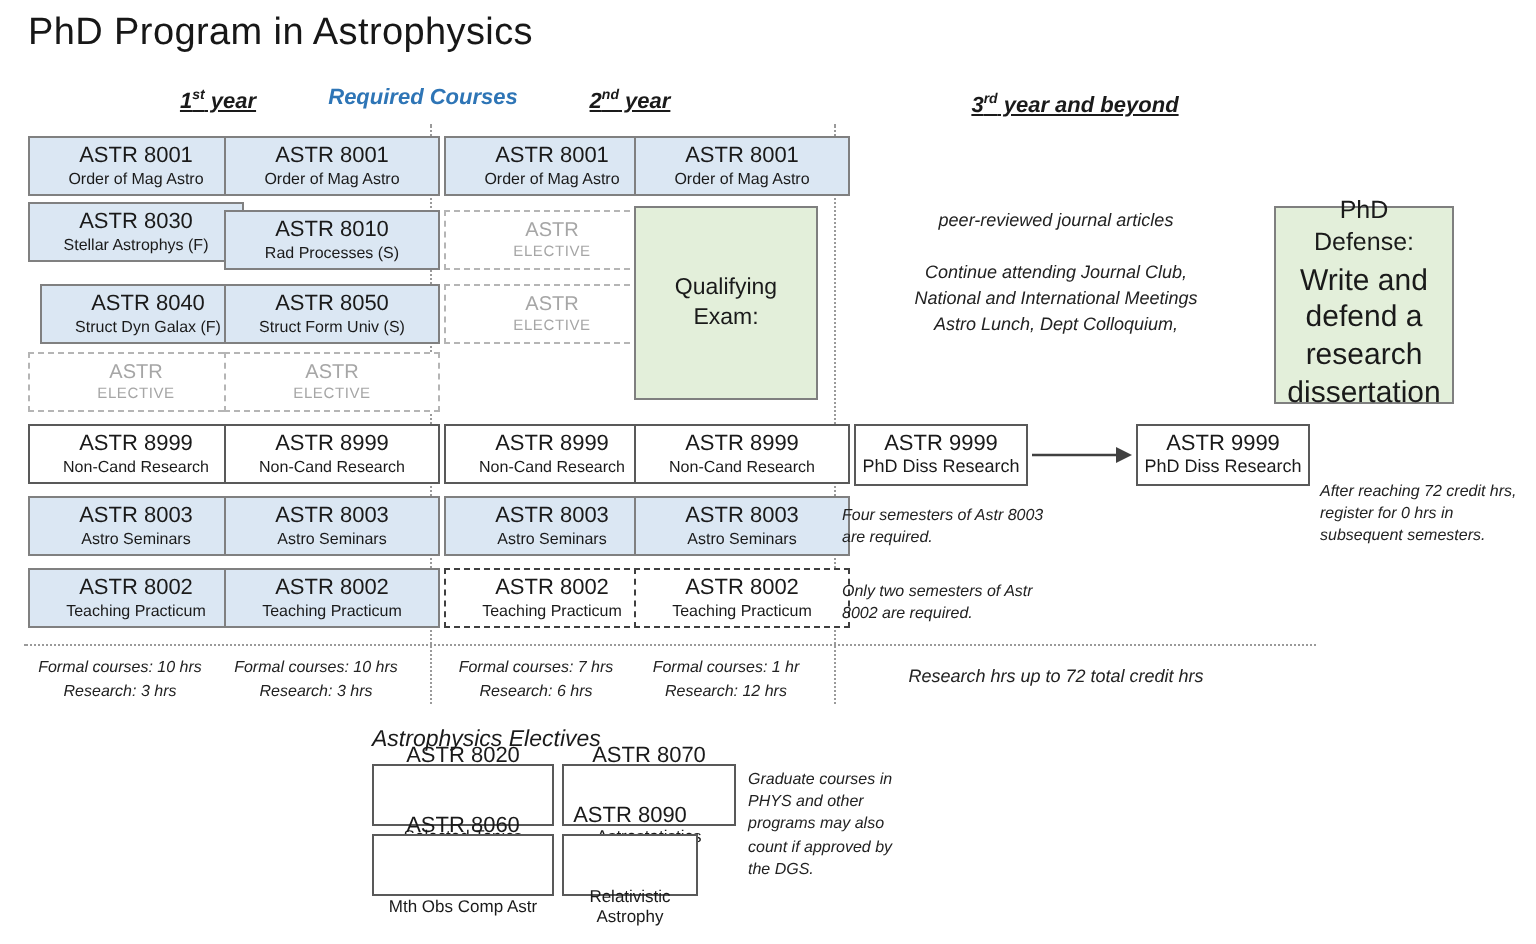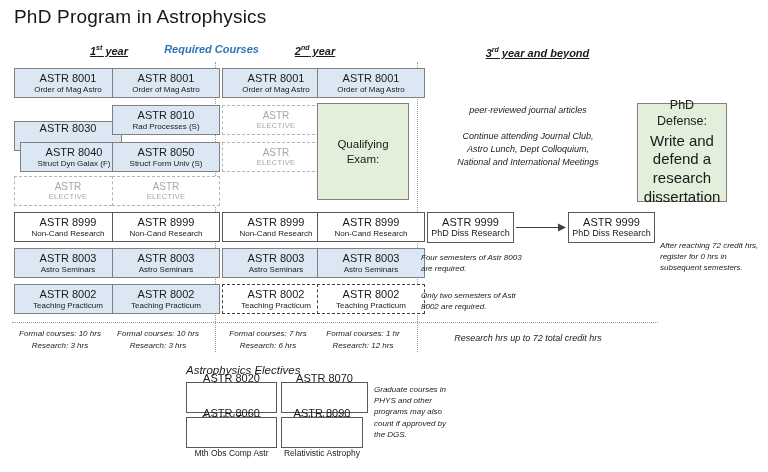--- a/index.html
+++ b/index.html
@@ -62,21 +62,21 @@
   </div>
 
   <div class="vdots" style="left:215px; top:62px; height:290px;"></div>
   <div class="vdots" style="left:417px; top:62px; height:290px;"></div>
   <div class="hdots" style="left:12px; top:322px; width:646px;"></div>
 
   <div class="box blue" style="left:14px; top:68px;">
     <div class="code">ASTR 8001</div>
     <div class="cname">Order of Mag Astro</div>
   </div>
-  <div class="box blue" style="left:14px; top:121px;justify-content:space-between;">
+  <div class="box blue" style="left:14px; top:101px;">
     <div class="code">ASTR 8030</div>
     <div class="cname">Stellar Astrophys (F)</div>
   </div>
   <div class="box blue" style="left:20px; top:142px;text-align:right;">
     <div class="code">ASTR 8040</div>
     <div class="cname">Struct Dyn Galax (F)</div>
   </div>
   <div class="box dashed-gray" style="left:14px; top:176px;">
     <div class="code">ASTR</div>
     <div class="cname">ELECTIVE</div>
@@ -181,22 +181,22 @@
   </div>
   <div class="credits" style="left:308px; top:328px;">
     <div>Formal courses: 1 hr</div>
     <div>Research: 12 hrs</div>
   </div>
 
   <div class="itext" style="left:433px; top:104px; width:190px;">
     <div>peer-reviewed journal articles</div>
     <div style="height:13px;"></div>
     <div>Continue attending Journal Club,</div>
+    <div>National and International Meetings</div>
     <div>Astro Lunch, Dept Colloquium,</div>
-    <div>National and International Meetings</div>
   </div>
 
   <div class="bigbox green" style="left:637px; top:103px; width:90px; height:99px;">
     <div class="btitle" style="font-size:12.5px;">PhD Defense:</div>
     <div class="bdesc" style="font-size:15px;">Write and defend a research dissertation</div>
   </div>
 
   <div class="box" style="left:427px; top:212px; width:87px; height:31px;">
     <div class="code">ASTR 9999</div>
     <div class="cname" style="font-size:9px;">PhD Diss Research</div>
@@ -224,20 +224,20 @@
     <div class="cname">Selected Topics</div>
   </div>
   <div class="box ebox" style="left:281px; top:382px; width:87px;">
     <div class="code">ASTR 8070</div>
     <div class="cname">Astrostatistics</div>
   </div>
   <div class="box ebox" style="left:186px; top:417px;">
     <div class="code">ASTR 8060</div>
     <div class="cname">Mth Obs Comp Astr</div>
   </div>
-  <div class="box ebox" style="left:281px; top:417px; width:82px;">
+  <div class="box ebox" style="left:281px; top:417px; width:68px;">
     <div class="code">ASTR 8090</div>
     <div class="cname">Relativistic Astrophy</div>
   </div>
 
   <div class="note" style="left:374px; top:384px; width:74px;">Graduate courses in PHYS and other programs may also count if approved by the DGS.</div>
 
 </div>
 
 </body></html>

